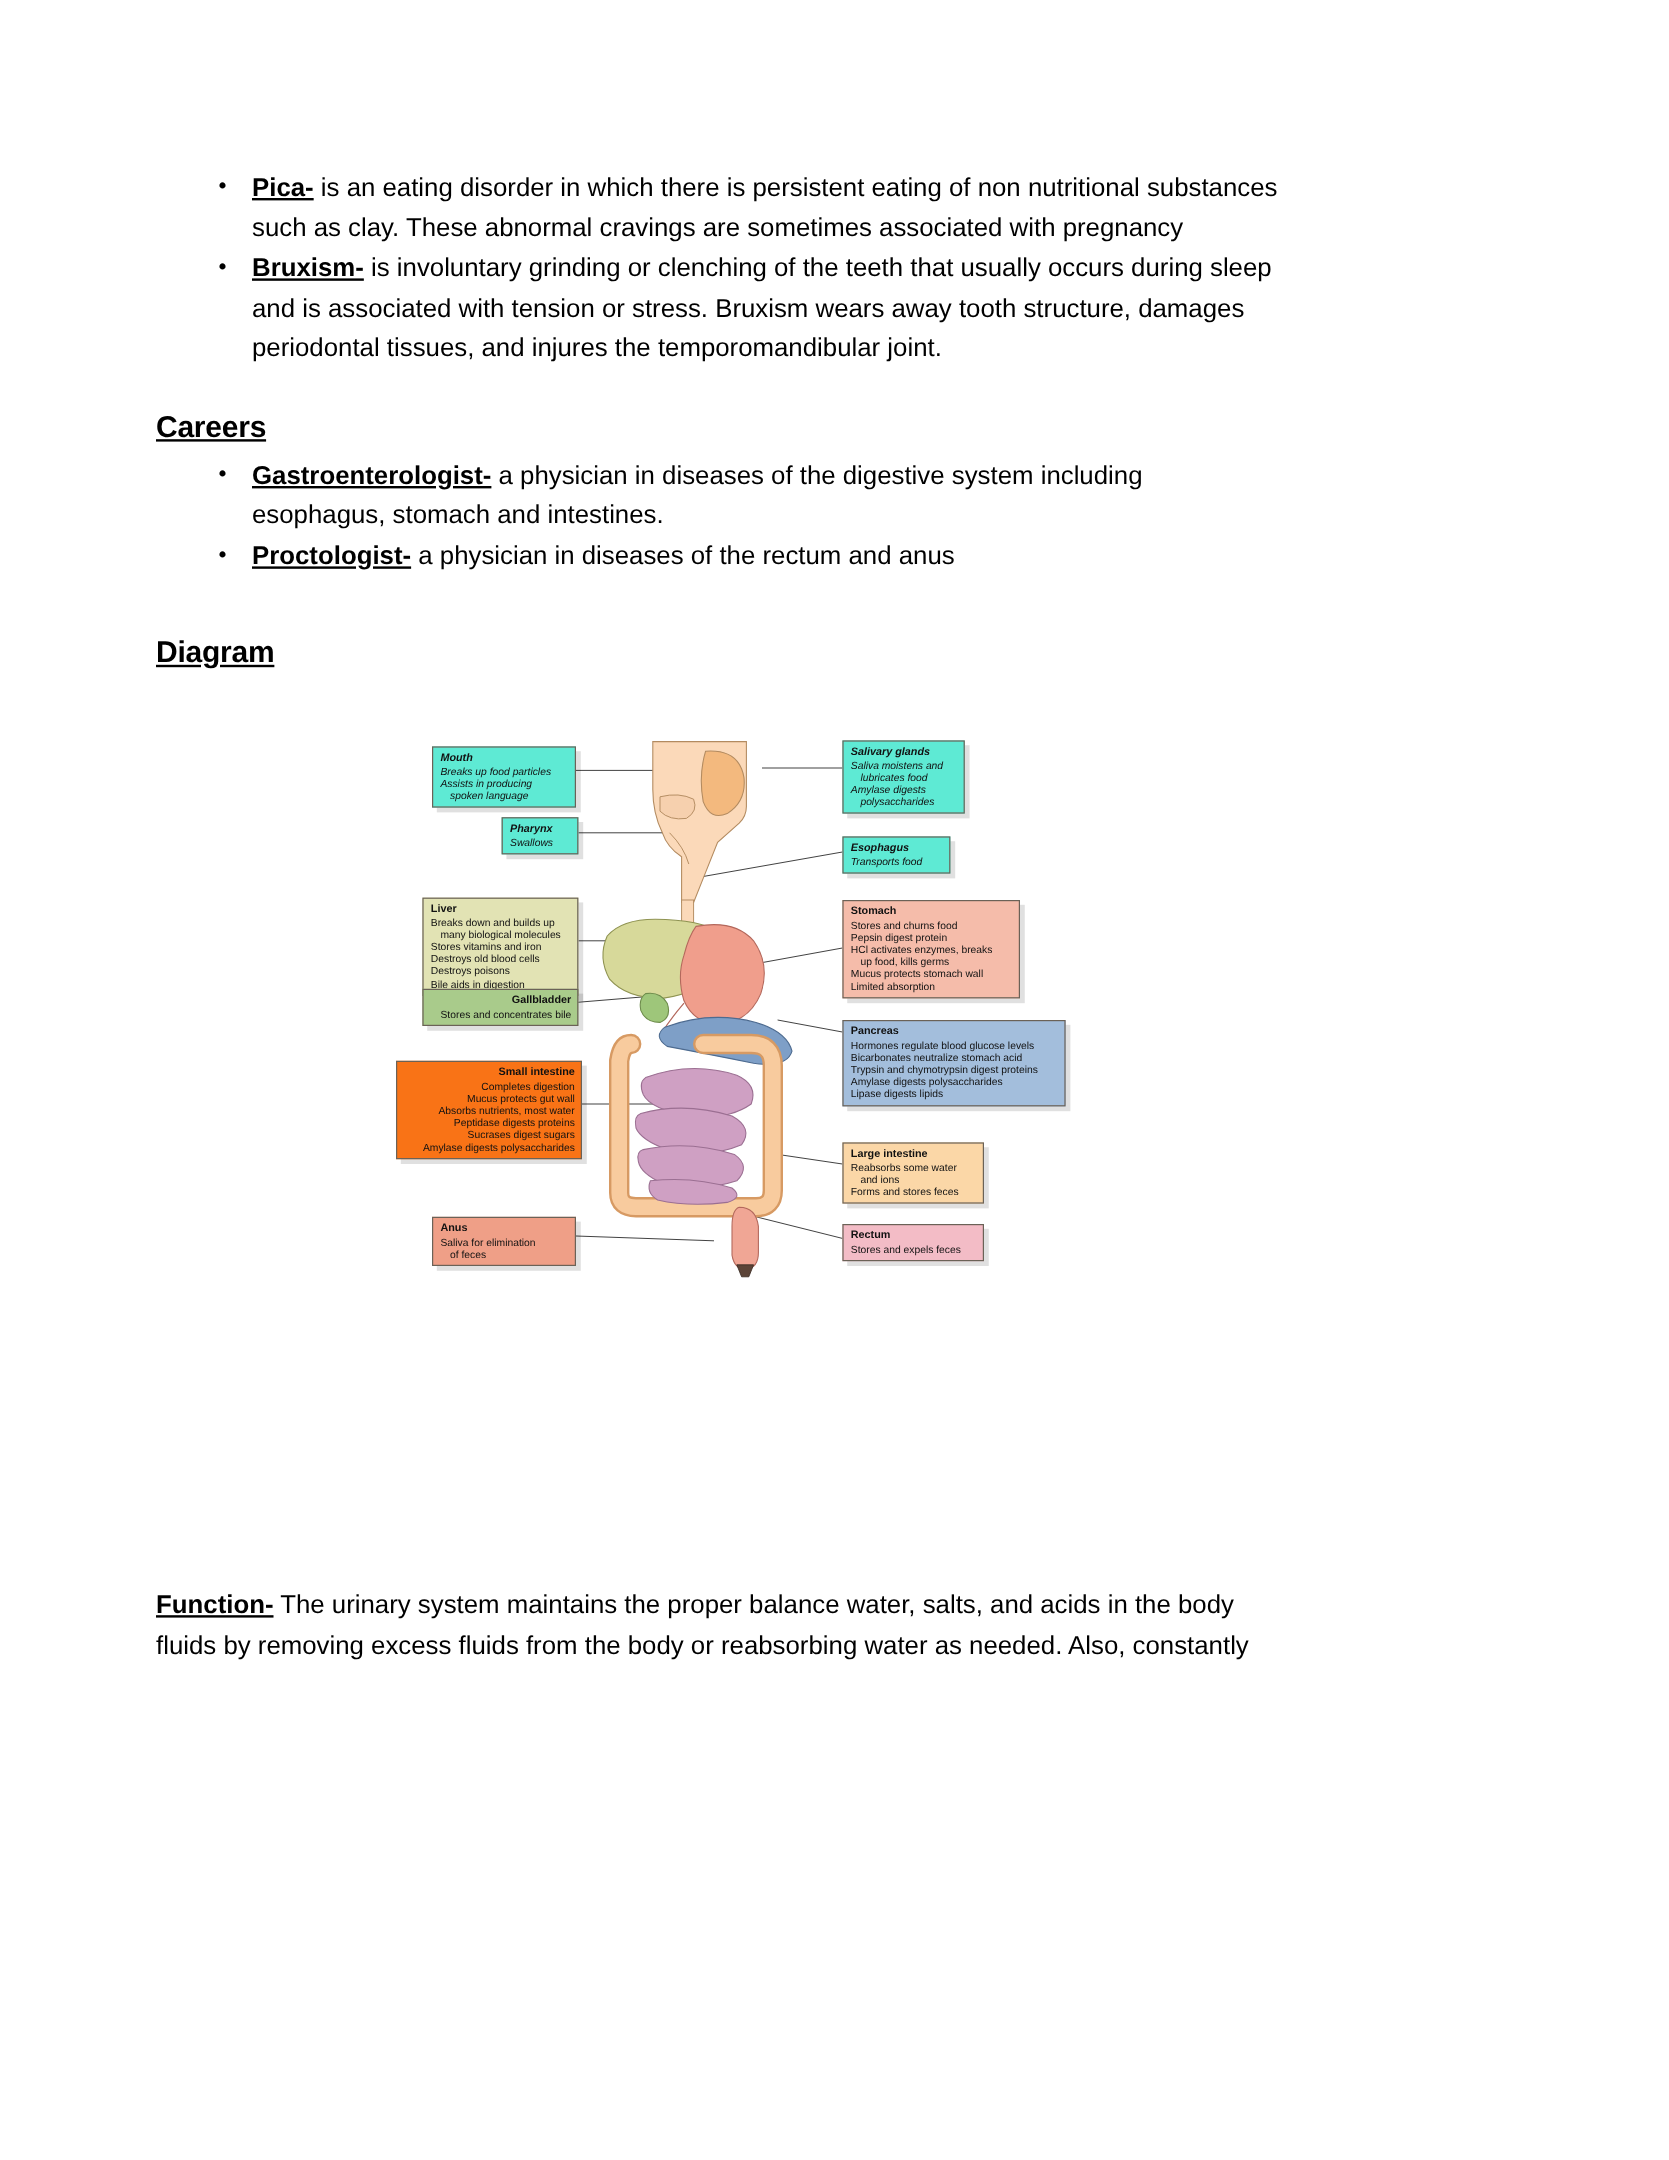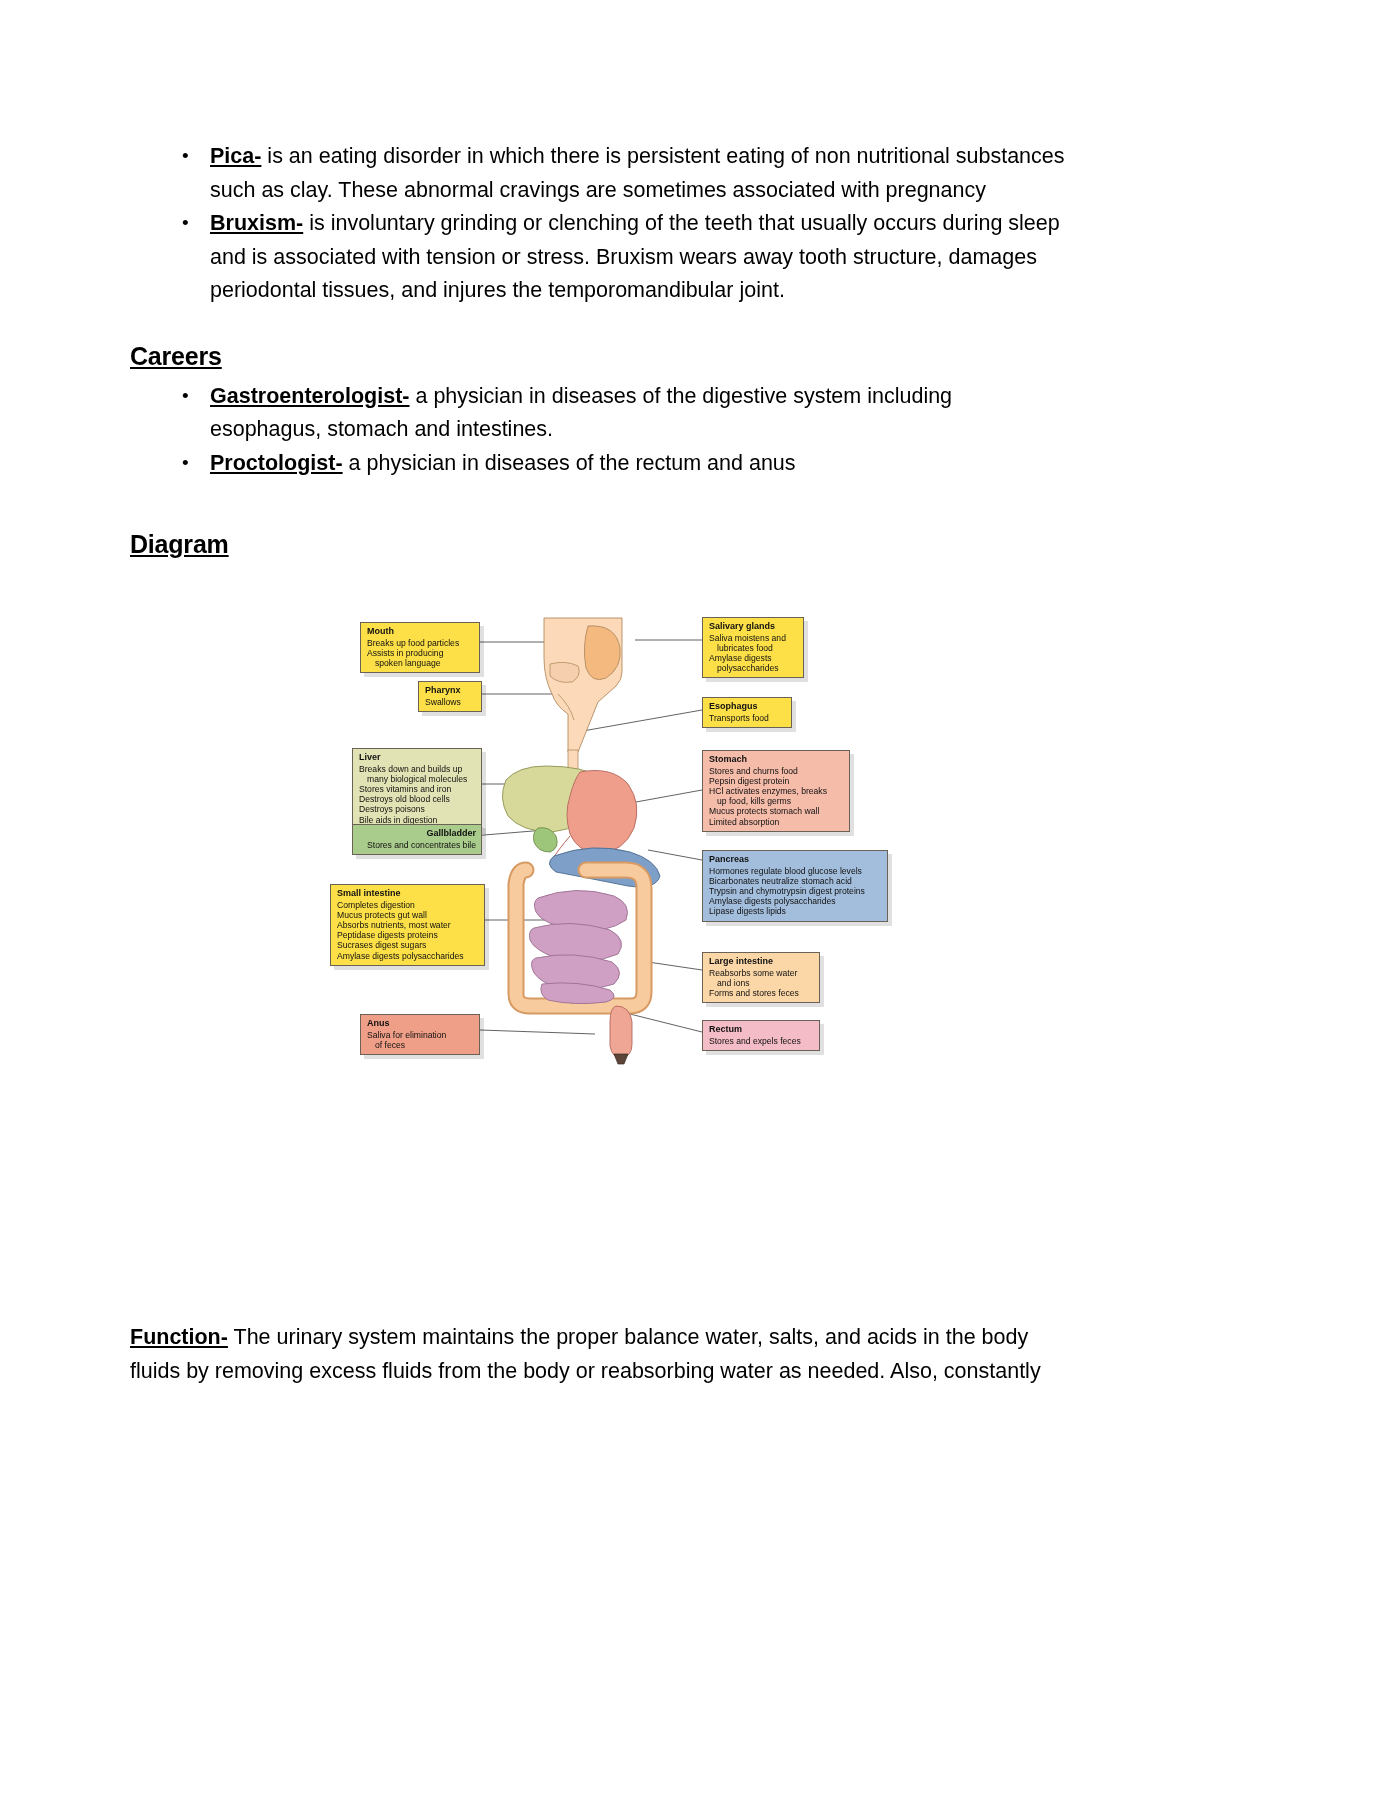--- a/index.html
+++ b/index.html
@@ -99,27 +99,27 @@
   .callout .c-title {
     font-weight: bold;
     display: block;
     font-size: 9px;
     line-height: 11.5px;
   }
   .callout .c-line { display: block; white-space: pre; }
   .callout .c-line.ind { padding-left: 8px; }
 
   
-  .c-orange  { background: #fde047; }
+  .c-orange  { background: #5eead4; font-style: italic; }
   .c-orange2 { background: #fbd7a7; }
   .c-green   { background: #e2e3b4; }
   .c-green2  { background: #a9cb8b; }
   .c-pink    { background: #f5bcaa; }
   .c-blue    { background: #a3bedc; }
-  .c-purple  { background: #fde047; }
+  .c-purple  { background: #f97316; text-align: right; }
   .c-salmon  { background: #ef9f87; }
   .c-rose    { background: #f3bcc6; }
 
   svg.art { position: absolute; left: 0; top: 0; }
 </style>
 </head>
 <body>
 
 <div class="page">
 

